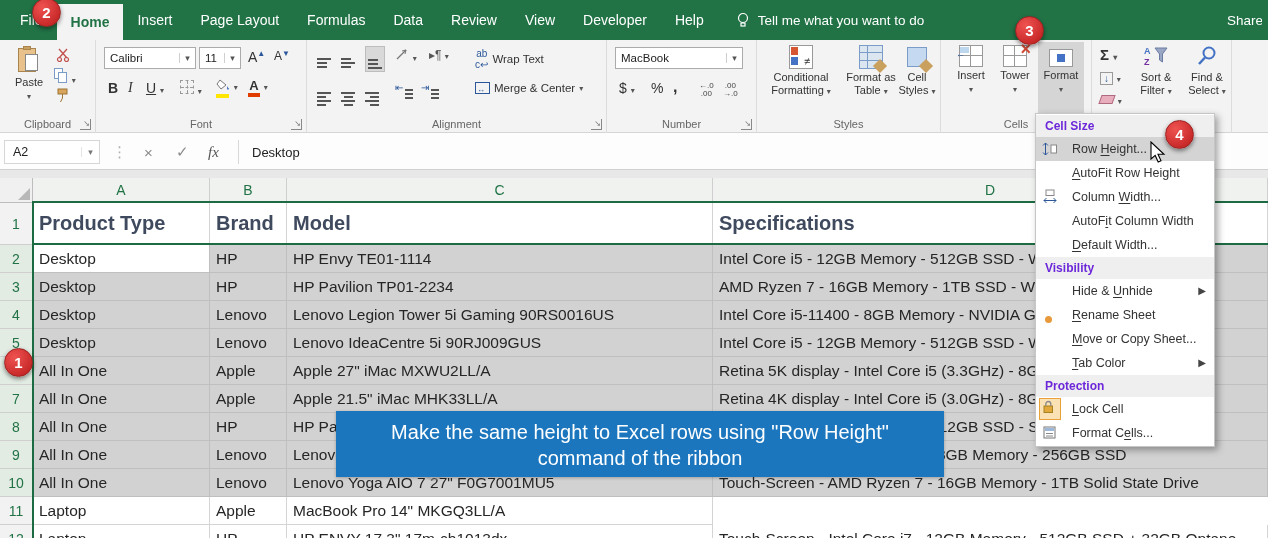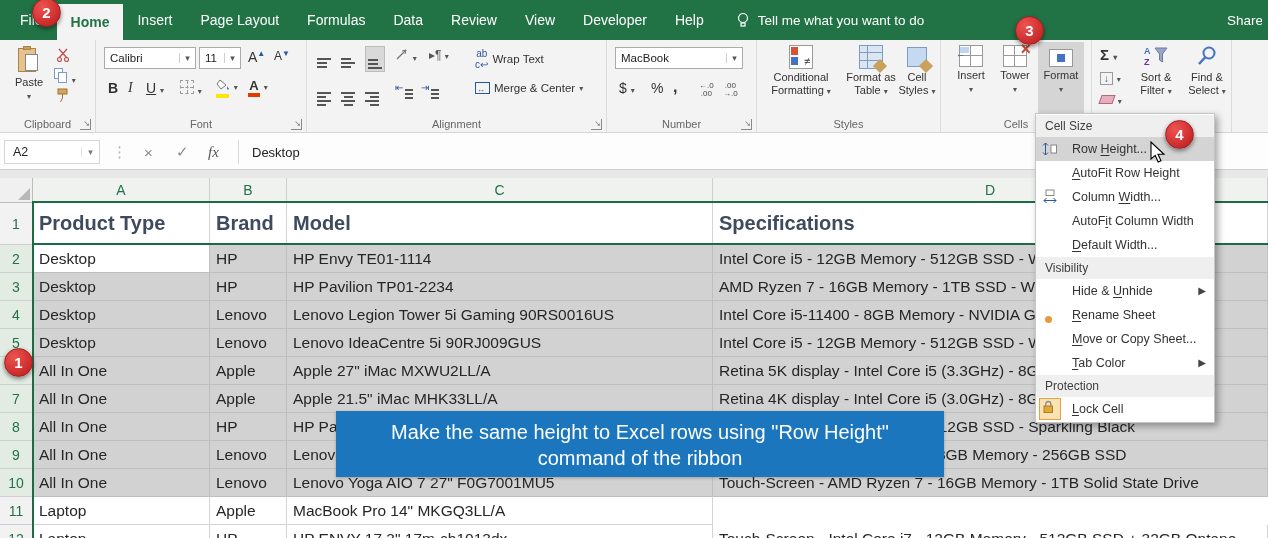--- a/index.html
+++ b/index.html
@@ -56,21 +56,21 @@
   .hcell { font-weight:bold; font-size:20px; color:#3f4a5f; }
   .gline { position:absolute; background:#1d6b42; z-index:8; }
 
   #watermark { position:absolute; left:420px; top:252px; transform:rotate(-14deg); font-size:30px; letter-spacing:3px; color:rgba(170,170,170,0.42); z-index:6; font-style:italic; }
 
   
   #banner { position:absolute; left:336px; top:411px; width:608px; height:66px; background:#1b76be; z-index:30; color:#fff; text-align:center; font-size:20px; line-height:26px; padding-top:8px; box-shadow:0 1px 3px rgba(0,0,0,0.25); }
 
   
   #menu { position:absolute; left:1035px; top:113px; width:180px; background:#fff; border:1px solid #c6c6c6; box-shadow:3px 3px 7px rgba(0,0,0,0.35); z-index:40; padding:1px 0; }
-  .msec { background:#efefef; font-weight:normal; color:#404040; font-size:12px; line-height:22px; padding-left:9px; }
+  .msec { background:#efefef; font-weight:bold; color:#6d28d9; font-size:12px; line-height:22px; padding-left:9px; }
   .mitem { position:relative; line-height:24px; height:24px; font-size:12.5px; color:#333; padding-left:36px; white-space:nowrap; }
   .mitem.hl { background:#d4d4d4; }
   .mitem u { text-underline-offset:2px; }
   .mitem .mi { position:absolute; left:6px; top:4px; width:18px; height:16px; }
   .mitem .mi.pressed { left:3px; top:1px; width:22px; height:22px; background:#fbe2b5; border:1px solid #e9a23b; }
   .mitem .sub { position:absolute; right:8px; color:#444; font-size:10px; }
   .dot { display:inline-block; width:7px; height:7px; border-radius:50%; background:#e8993c; margin:5px 0 0 3px; }
 
   
   .badge { position:absolute; width:29px; height:29px; border-radius:50%; background:radial-gradient(circle at 35% 30%, #ef5350, #c62828 75%); border:1px solid #992020; box-shadow:0 2px 4px rgba(0,0,0,0.45); color:#fff; font-size:15px; font-weight:bold; display:flex; align-items:center; justify-content:center; z-index:50; }
@@ -490,20 +490,25 @@
     <div class="msec">Visibility</div>
     <div class="mitem"><span>Hide &amp; <u>U</u>nhide</span><span class="sub">▶</span></div>
     <div class="mitem"><span class="mi"><span class="dot"></span></span><span><u>R</u>ename Sheet</span></div>
     <div class="mitem"><span><u>M</u>ove or Copy Sheet...</span></div>
     <div class="mitem"><span><u>T</u>ab Color</span><span class="sub">▶</span></div>
     <div class="msec">Protection</div>
     <div class="mitem"><span class="mi pressed"><svg width="16" height="16" viewBox="0 0 16 16">
           <rect x="4" y="7" width="8.5" height="6.5" fill="#e3a83c" stroke="#a8821f"></rect>
           <path d="M5.8 7V5a2.5 2.5 0 0 1 5 0v2" fill="none" stroke="#8a8a8a" stroke-width="1.3"></path>
         </svg></span><span><u>L</u>ock Cell</span></div>
+    <div class="mitem"><span class="mi"><svg width="16" height="16" viewBox="0 0 16 16">
+          <rect x="2" y="2" width="11" height="11" fill="#fff" stroke="#777"></rect>
+          <rect x="3" y="3" width="9" height="3" fill="#9db7d8"></rect>
+          <path d="M4 8.5h7M4 11h7" stroke="#888"></path>
+        </svg></span><span>Format C<u>e</u>lls...</span></div>
   </div>
 
 <div id="badges">
     <div class="badge" style="left: 4px; top: 348px;">1</div>
     <div class="badge" style="left: 32px; top: -2px;">2</div>
     <div class="badge" style="left: 1015px; top: 16px;">3</div>
     <div class="badge" style="left: 1165px; top: 120px;">4</div>
   </div>
 <svg id="cursor" width="18" height="24" viewBox="0 0 18 24">
   <path d="M1 1v17l4.2-3.6 3 6.6 2.8-1.3-3-6.4H14z" fill="#fff" stroke="#000" stroke-width="1.1"></path>

